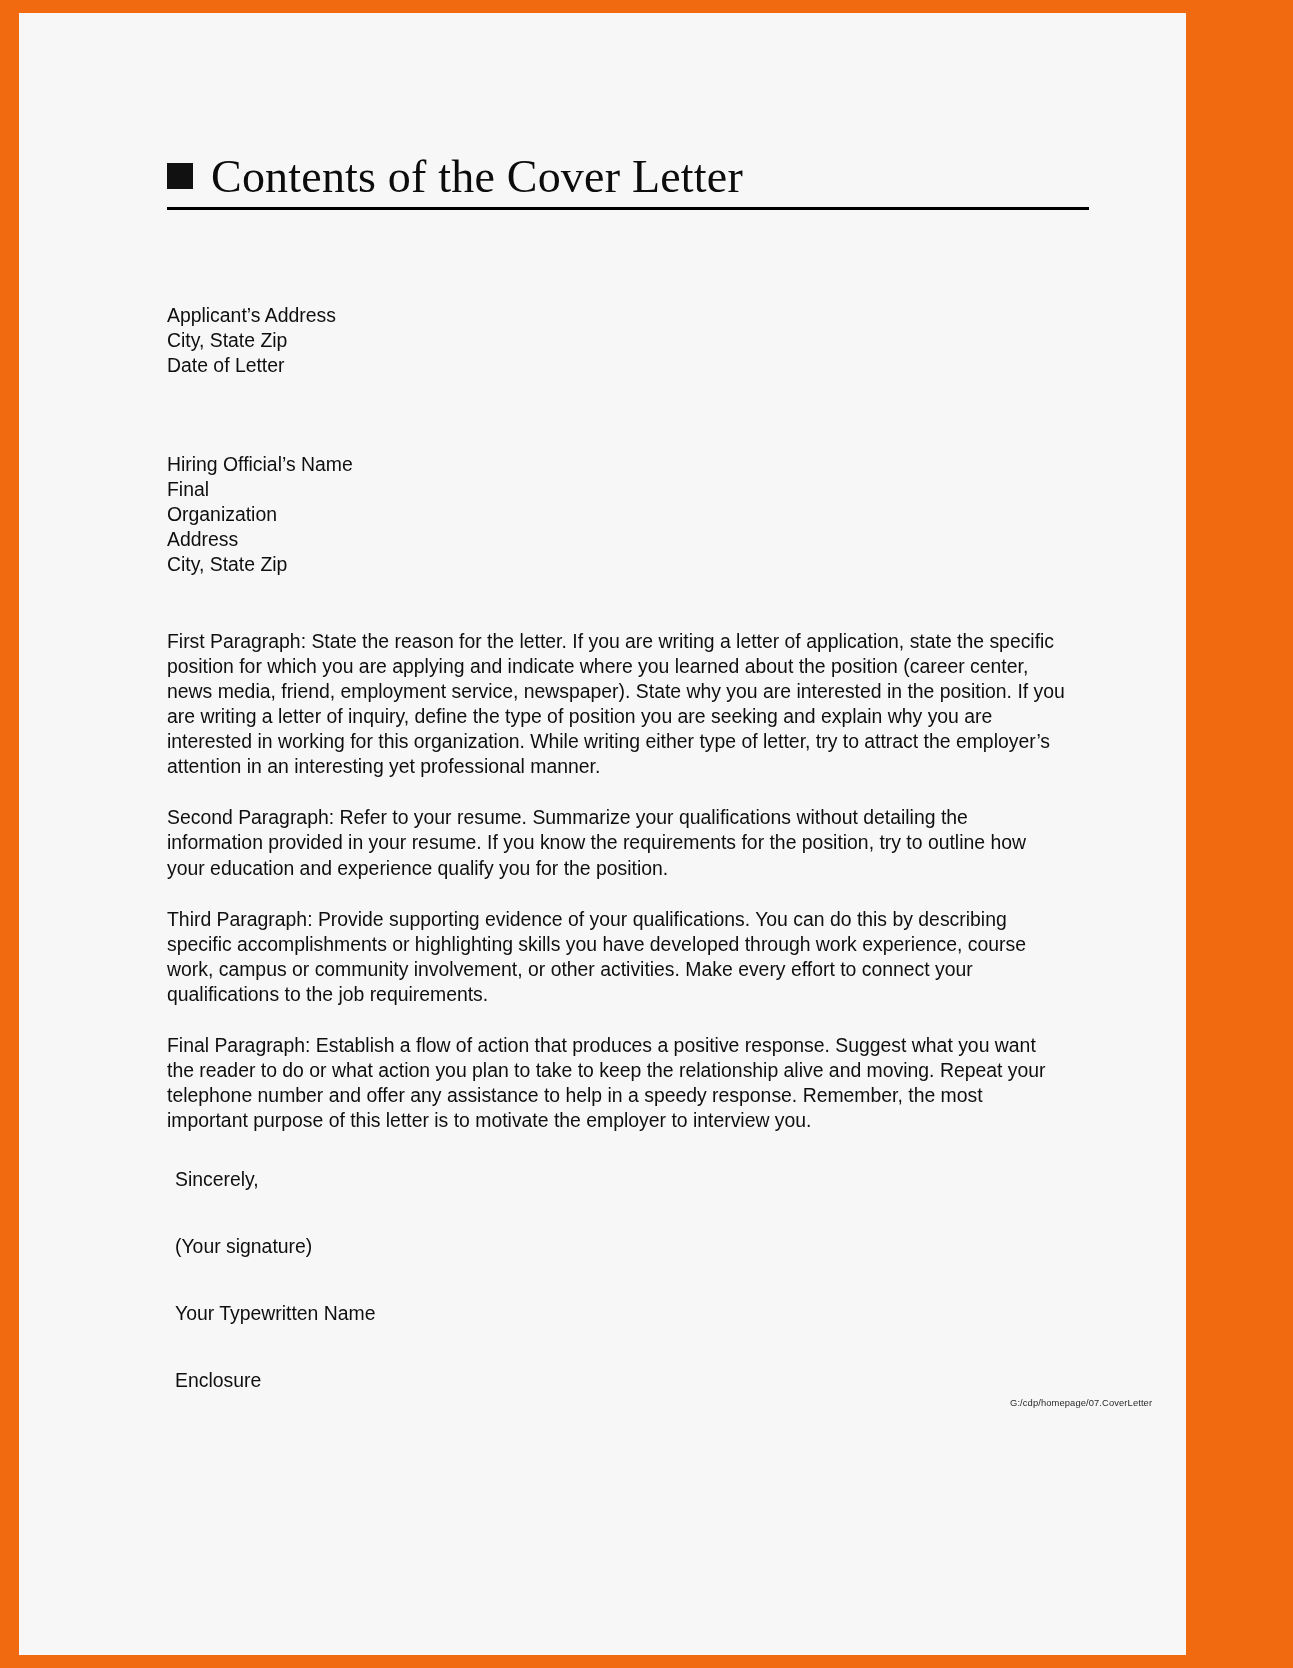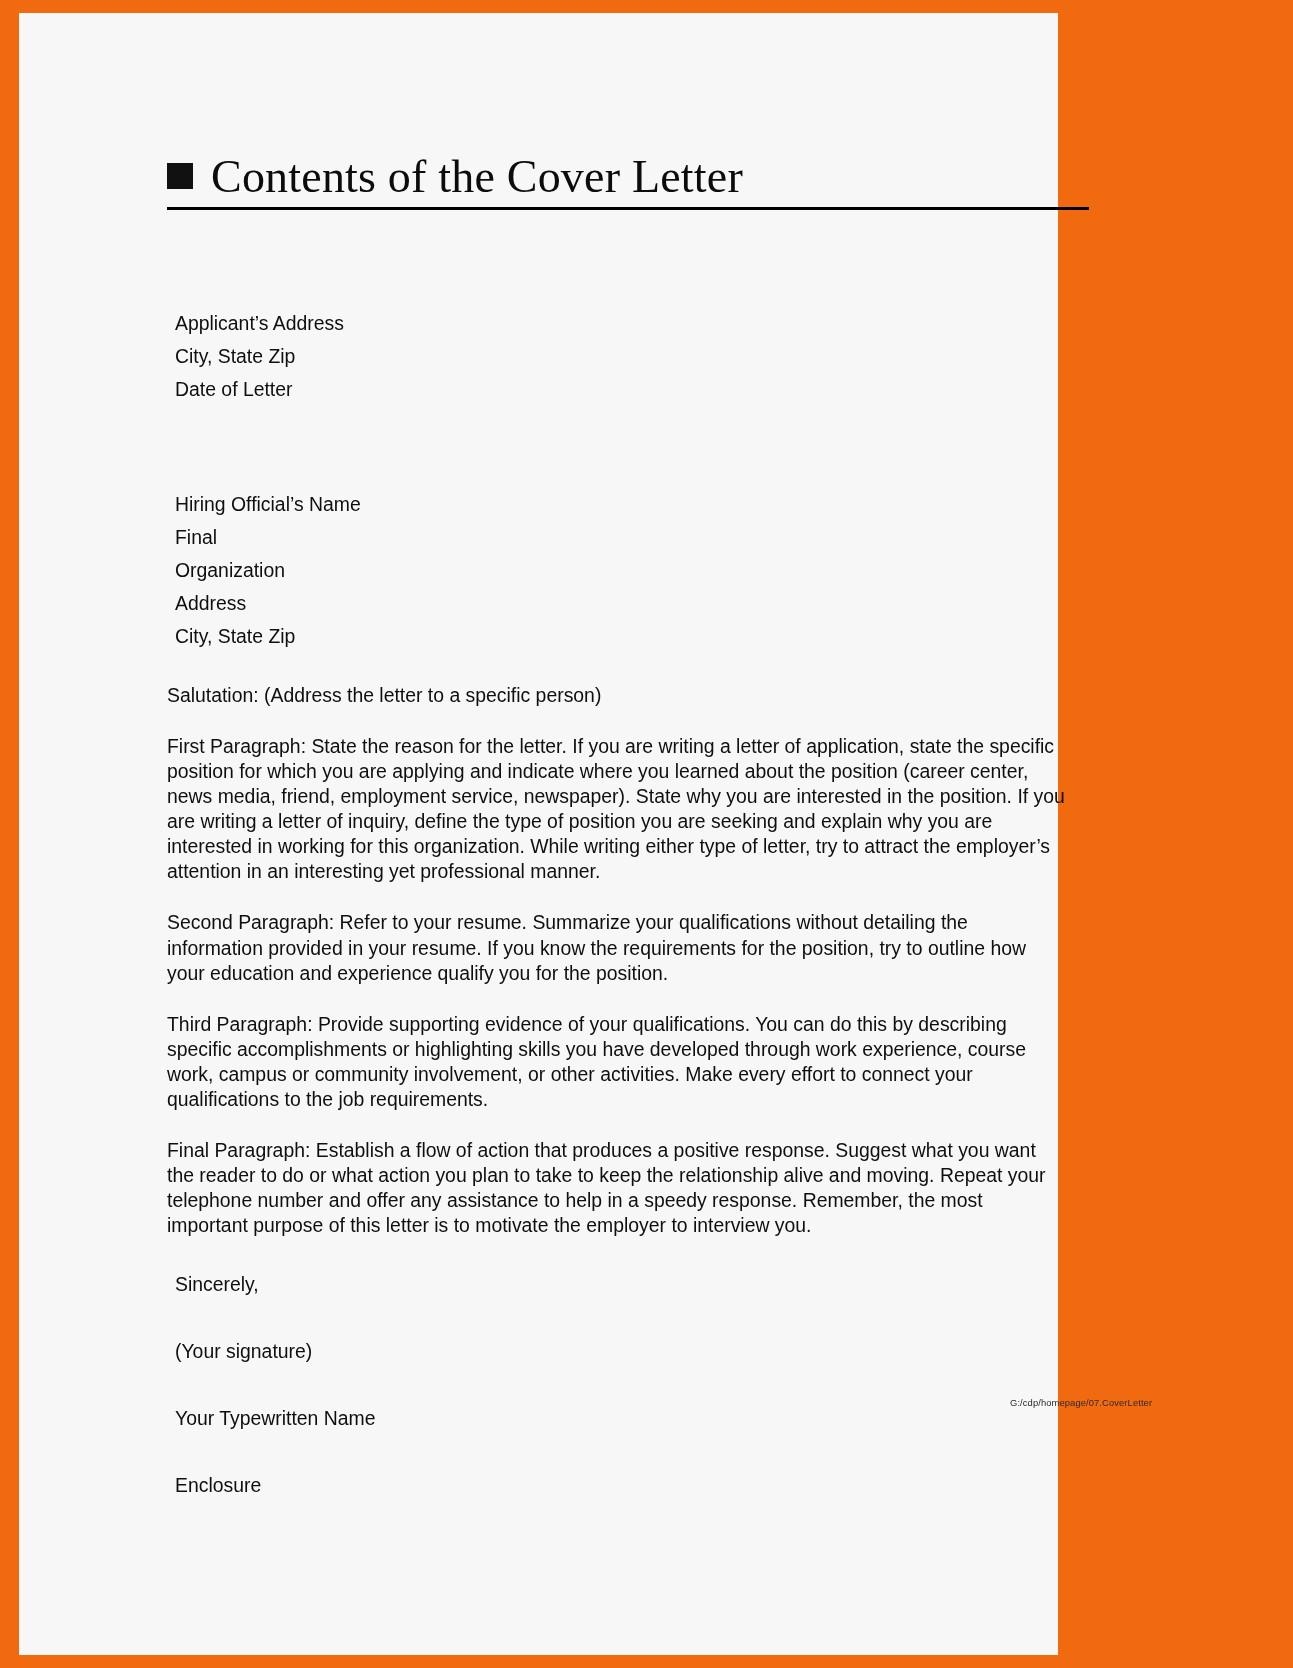--- a/index.html
+++ b/index.html
@@ -10,21 +10,21 @@
     width: 1293px;
     height: 1668px;
     background: #f26a10;
     font-family: "Liberation Sans", sans-serif;
     overflow: hidden;
   }
   .page-frame {
     position: absolute;
     left: 19px;
     top: 13px;
-    width: 1039px;
+    width: 1167px;
     height: 1642px;
     background: #f7f7f7;
     box-sizing: border-box;
   }
   .doc-inner {
     position: absolute;
     left: 148px;
     top: 0;
     width: 960px;
     height: 100%;
@@ -59,21 +59,21 @@
   .body-area {
     position: absolute;
     left: 0;
     top: 290px;
     width: 900px;
     color: #0f0f0f;
     font-size: 19.4px;
     line-height: 1.29;
   }
   .blk {
-    margin: 8px;
+    margin: 0;
   }
   .addr-line {
     white-space: pre;
   }
   .gap-lg { height: 74px; }
   .gap-md { height: 26px; }
   .para {
     margin: 0;
     text-align: left;
   }
@@ -116,21 +116,20 @@
       <div>
         <div class="blk addr-line">Hiring Official’s Name</div>
         <div class="blk addr-line">Final</div>
         <div class="blk addr-line">Organization</div>
         <div class="blk addr-line">Address</div>
         <div class="blk addr-line">City, State Zip</div>
       </div>
 
       <div class="gap-md"></div>
 
-      <p class="para">Salutation: (Address the letter to a specific person)</p>
 
       <div class="gap-md"></div>
 
       <p class="para"><span class="lead">First Paragraph</span><span>: State the reason for the letter. If you are writing a letter of application, state the specific position for which you are applying and indicate where you learned about the position (career center, news media, friend, employment service, newspaper). State why you are interested in the position. If you are writing a letter of inquiry, define the type of position you are seeking and explain why you are interested in working for this organization. While writing either type of letter, try to attract the employer’s attention in an interesting yet professional manner.</span></p>
 
       <div class="gap-md"></div>
 
       <p class="para"><span class="lead">Second Paragraph</span><span>: Refer to your resume. Summarize your qualifications without detailing the information provided in your resume. If you know the requirements for the position, try to outline how your education and experience qualify you for the position.</span></p>
 
       <div class="gap-md"></div>

